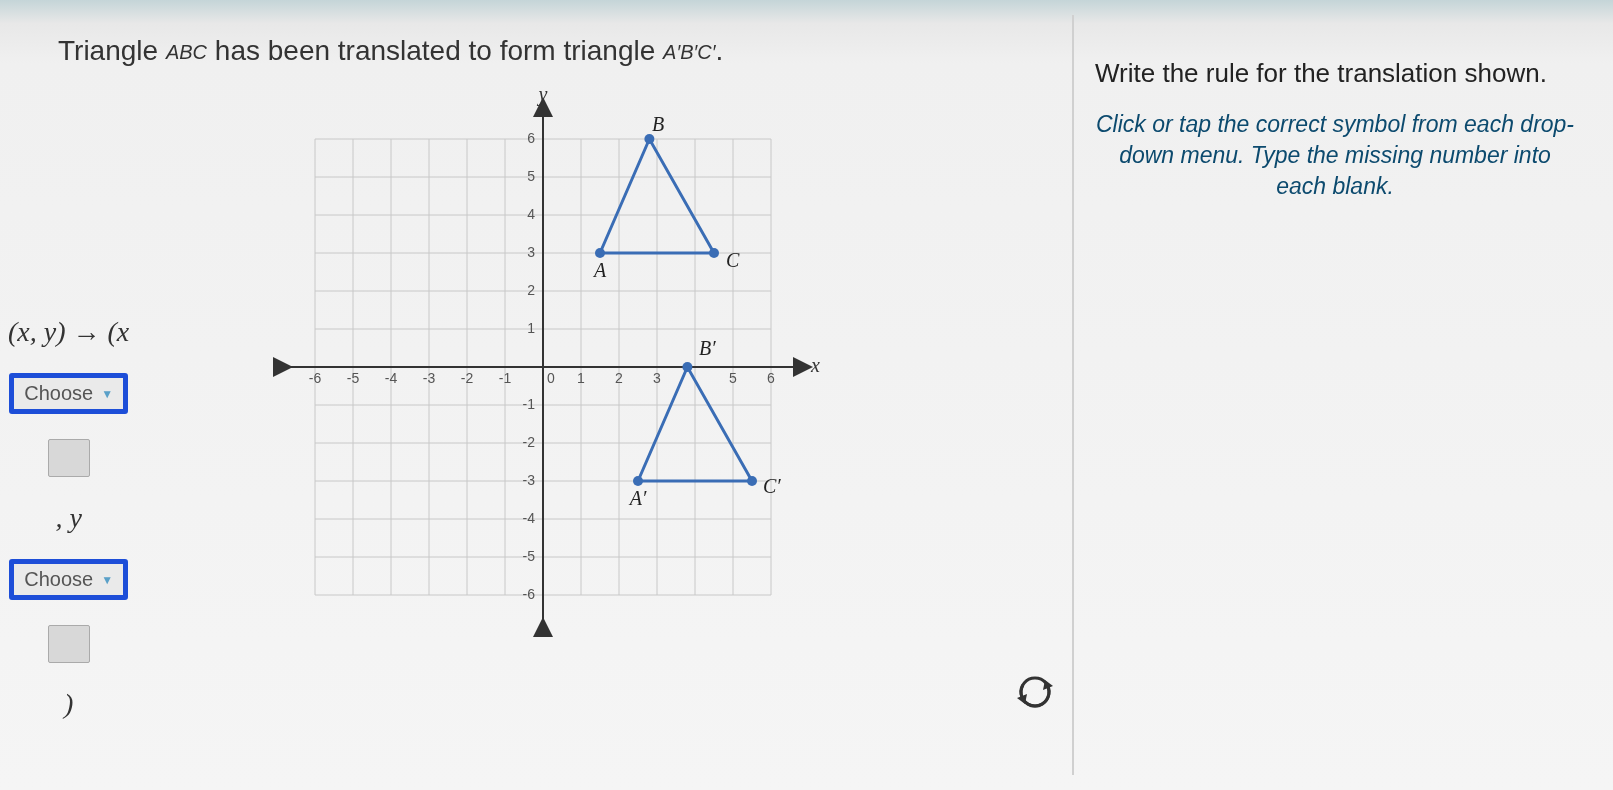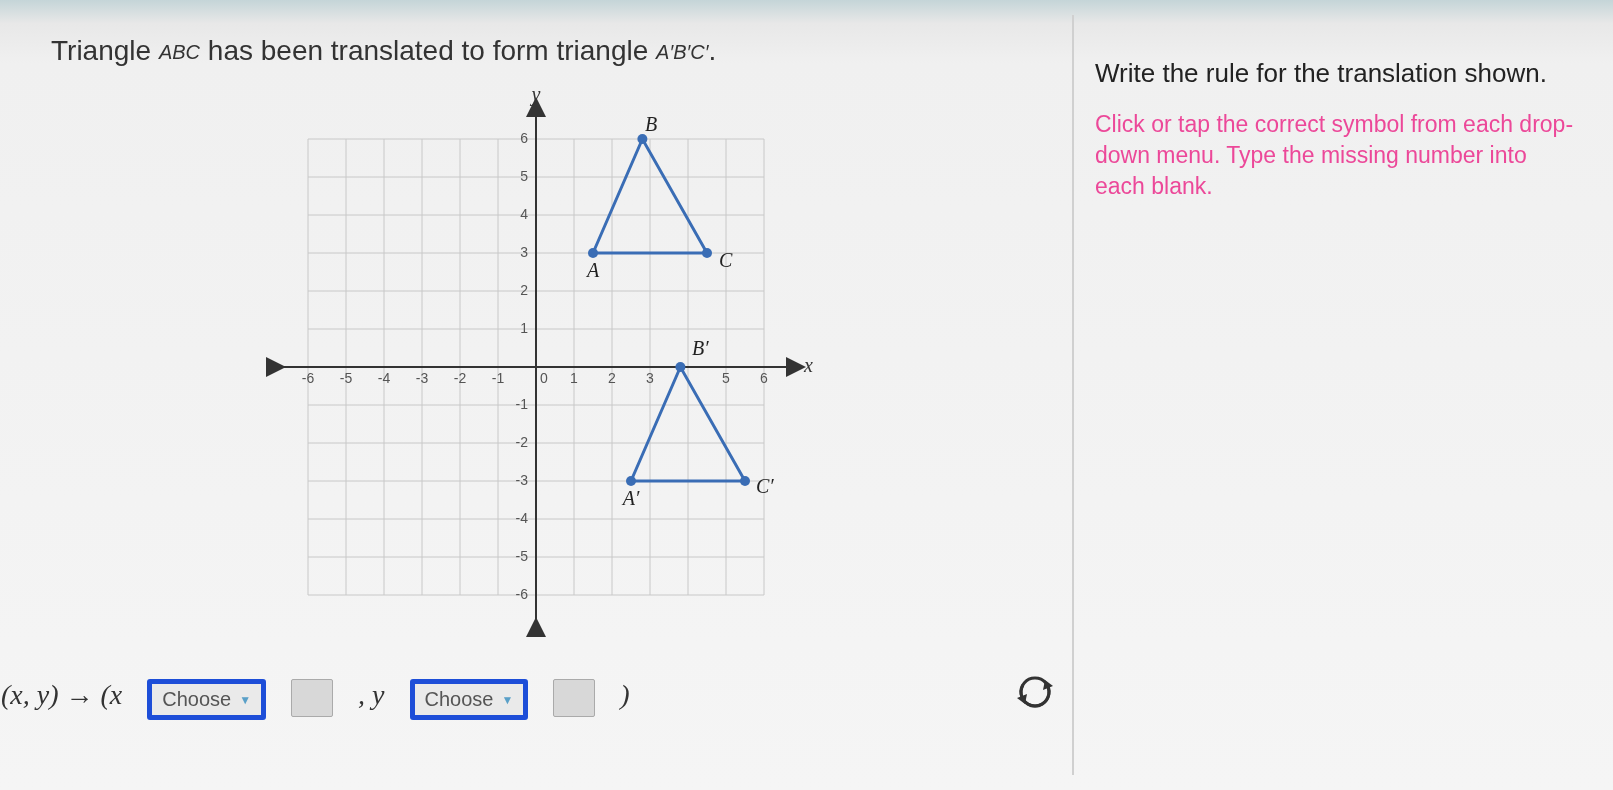--- a/index.html
+++ b/index.html
@@ -6,21 +6,21 @@
   body {
     width: 1613px;
     height: 790px;
     background: linear-gradient(to bottom, #c5d5d8 0%, #e8e8e8 3%, #f0f0f0 8%, #f5f5f5 100%);
     font-family: Arial, sans-serif;
     position: relative;
     overflow: hidden;
   }
   .main-area {
     position: absolute;
-    left: 1px;
+    left: 8px;
     top: 0;
     width: 1070px;
     height: 790px;
     padding: 35px 50px 20px 50px;
   }
   .side-area {
     position: absolute;
     left: 1085px;
     top: 16px;
     width: 520px;
@@ -50,29 +50,30 @@
     width: 560px;
     height: 560px;
     margin: 0 auto 25px auto;
   }
   .graph-svg {
     width: 100%;
     height: 100%;
   }
   .answer-row {
     display: flex;
-    align-items: flex-start;
+    align-items: center;
     gap: 25px;
     font-size: 28px;
     color: #333;
     font-style: italic;
     position: absolute;
     bottom: 70px;
     left: 0;
     font-family: 'Times New Roman', serif;
+    flex-direction: column;
   }
   .dropdown {
     display: inline-flex;
     align-items: center;
     background: #eaeaea;
     border: 5px solid #1d4ed8;
     border-radius: 3px;
     padding: 4px 10px;
     font-size: 20px;
     font-style: normal;
@@ -93,22 +94,24 @@
     border-radius: 2px;
   }
   .side-heading {
     font-size: 26px;
     color: #222;
     line-height: 1.35;
     margin-bottom: 18px;
   }
   .side-hint {
     font-size: 23px;
-    color: #ec4899;
+    color: #0c4a6e;
+    font-style: italic;
     line-height: 1.35;
+    text-align: center;
   }
   .refresh-icon {
     position: absolute;
     left: 1015px;
     bottom: 78px;
     width: 40px;
     height: 40px;
   }
   .axis-label {
     font-style: italic;

